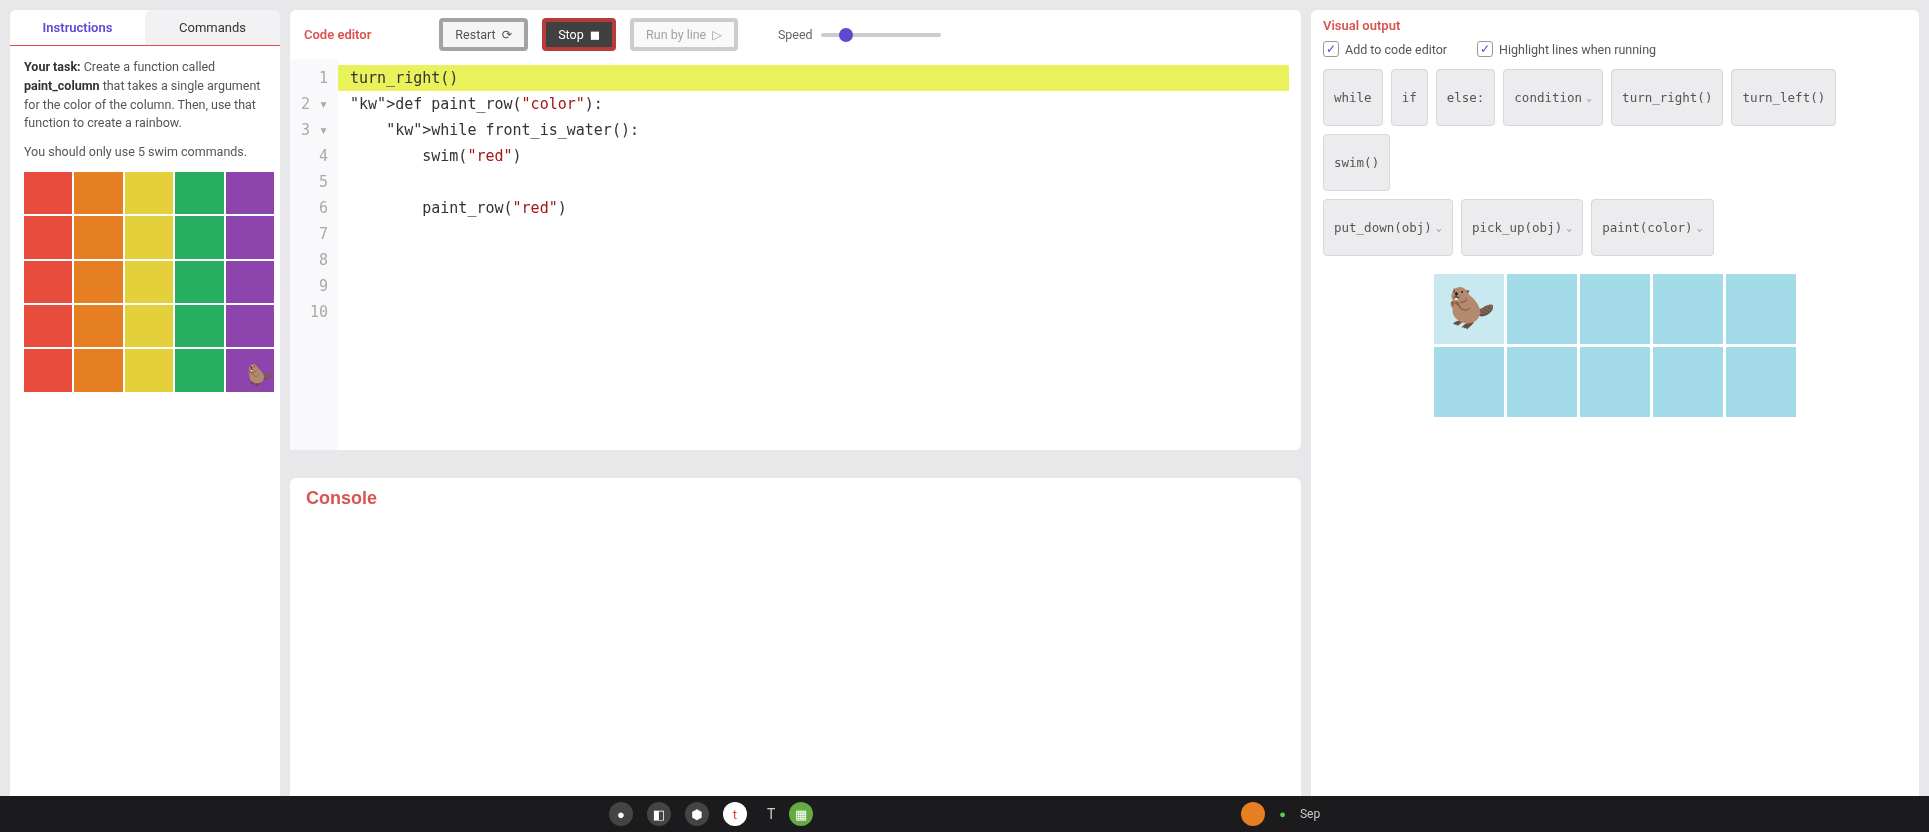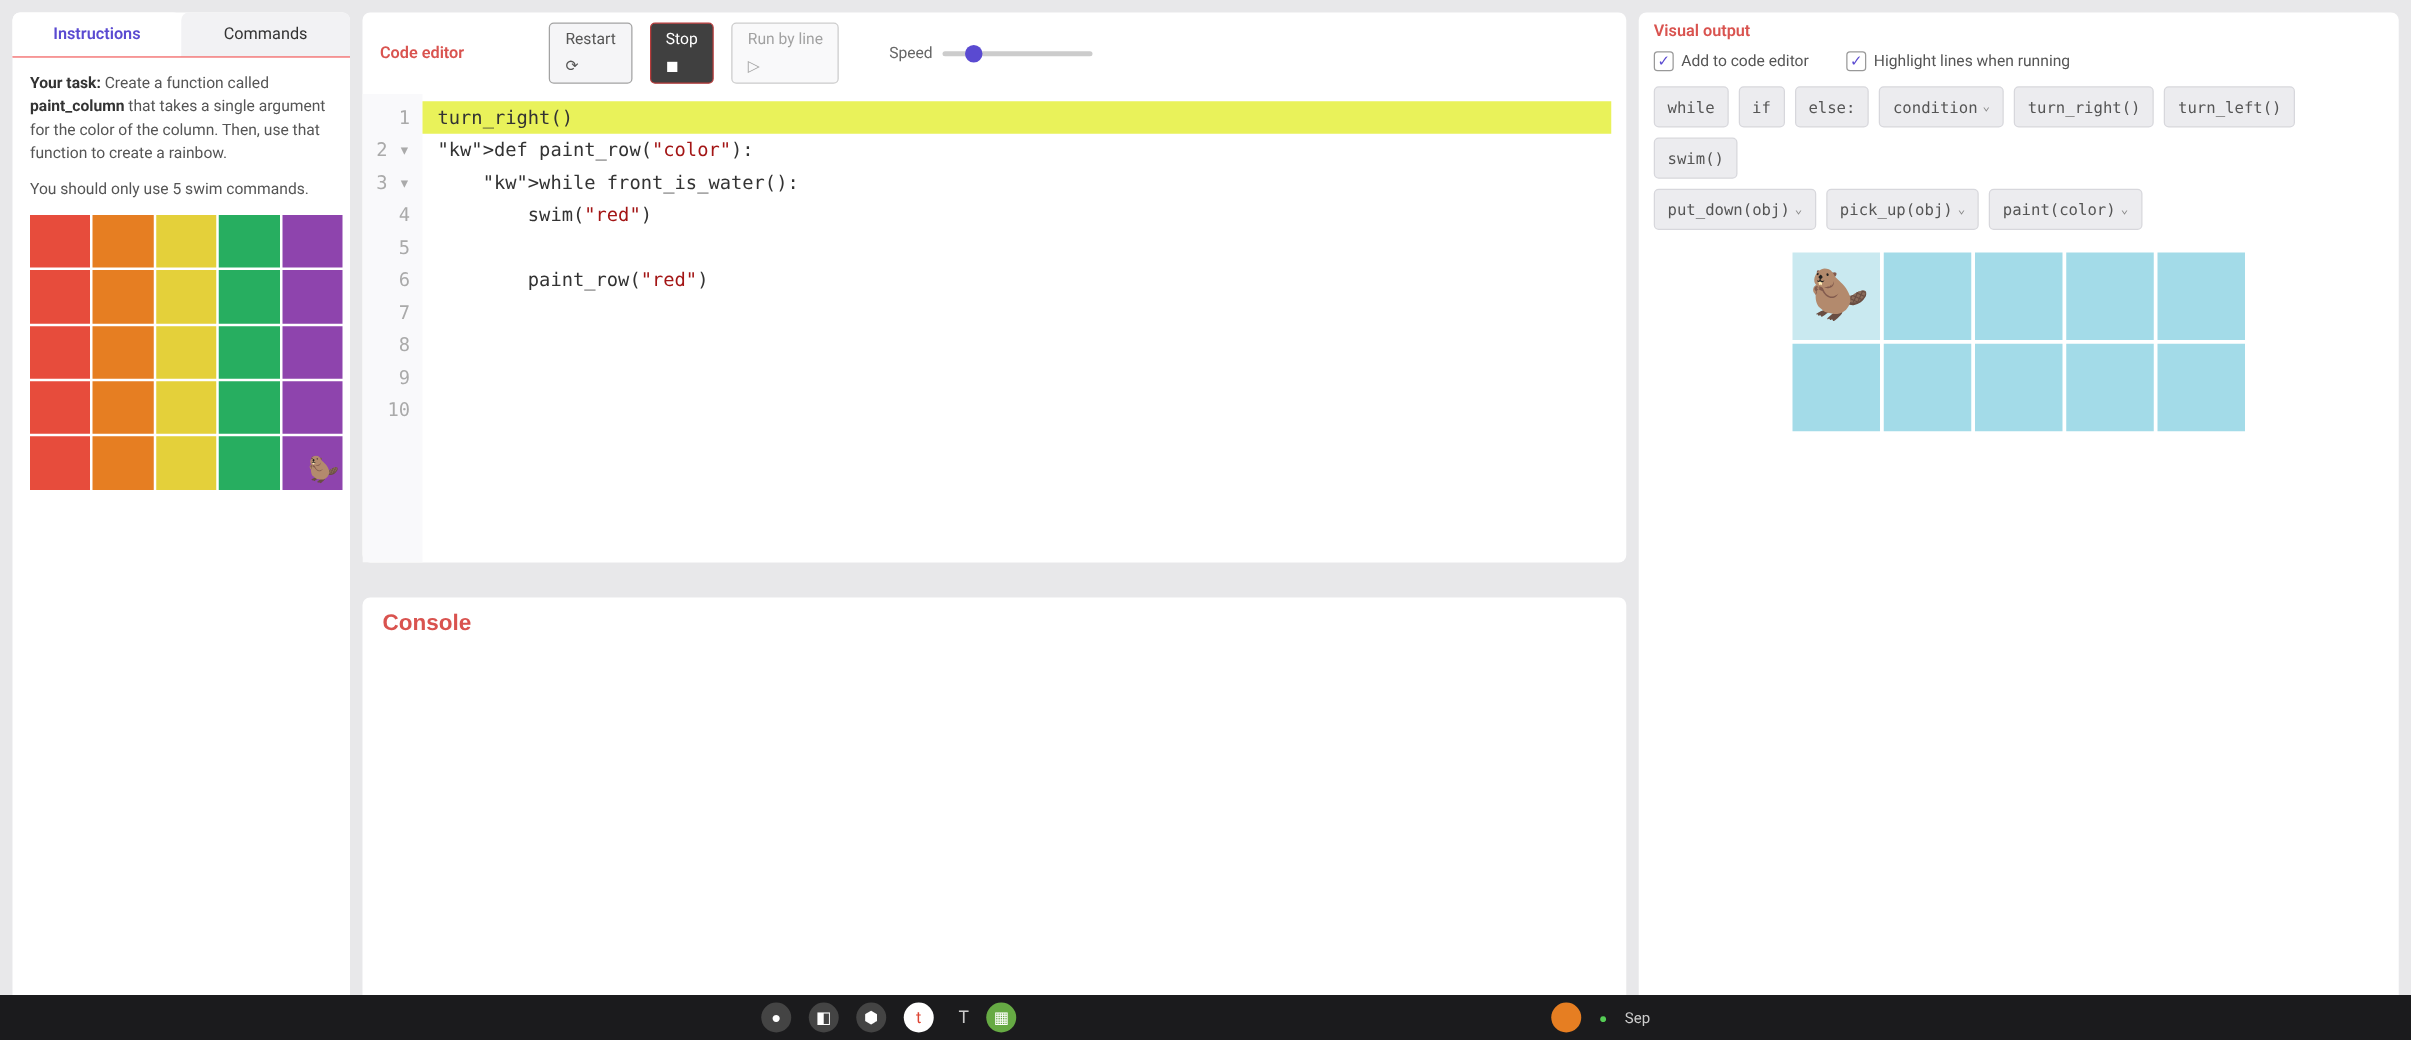--- a/index.html
+++ b/index.html
@@ -91,25 +91,24 @@
   }
   .editor-header {
     display:flex;
     align-items:center;
     gap:14px;
     padding:8px 14px;
     font-size:13px;
   }
   .editor-title { color:#d9534f; font-weight:600; }
   .btn {
-    display:inline-flex; align-items:flex-start; gap:6px;
+    display:inline-flex; align-items:flex-end; gap:6px;
     padding:5px 12px; border-radius:4px; font-size:12.5px;
-    cursor:pointer; border:1px solid #a3a3a3; background:#f5f5f7;
+    cursor:pointer; border:4px solid #a3a3a3; background:#f5f5f7;
     color:#555;
-    flex-direction:column;
   }
   .btn.stop { background:#404040; color:#fff; border-color:#b83b3b;}
   .btn.disabled { opacity:.55; }
   .speed-wrap { display:flex; align-items:center; gap:8px; margin-left:26px;}
   .speed-label{font-size:12.5px;color:#666;}
   .slider {
     width:120px; height:4px; background:#ccc; border-radius:2px; position:relative;
   }
   .slider .thumb{
     position:absolute; left:18px; top:-5px;
@@ -153,21 +152,21 @@
   .check-row{ display:flex; gap:30px; align-items:center; margin-bottom:12px; font-size:12.5px; color:#555;}
   .check{ display:flex; align-items:center; gap:6px; cursor:pointer;}
   .checkbox{
     width:16px;height:16px;border:1px solid #999;border-radius:3px;
     display:inline-flex;align-items:center;justify-content:center;
     color:#5a4ad1;font-size:12px;
   }
   .cmd-row{ display:flex; flex-wrap:wrap; gap:8px; margin-bottom:8px;}
   .cmd-chip{
     background:#ececef; border:1px solid #d7d7dc; border-radius:4px;
-    padding:8px 10px; font-family:"Consolas","Monaco",monospace;
+    padding:20px 10px; font-family:"Consolas","Monaco",monospace;
     font-size:12.5px; color:#555; cursor:pointer;
     display:inline-flex; align-items:center; gap:4px;
   }
   .cmd-chip .chev{ font-size:10px; color:#888;}
   .visual-grid-wrap{
     flex:1; display:flex; align-items:flex-start; justify-content:center;
     padding-top:10px;
   }
   .visual-grid{
     display:grid;

